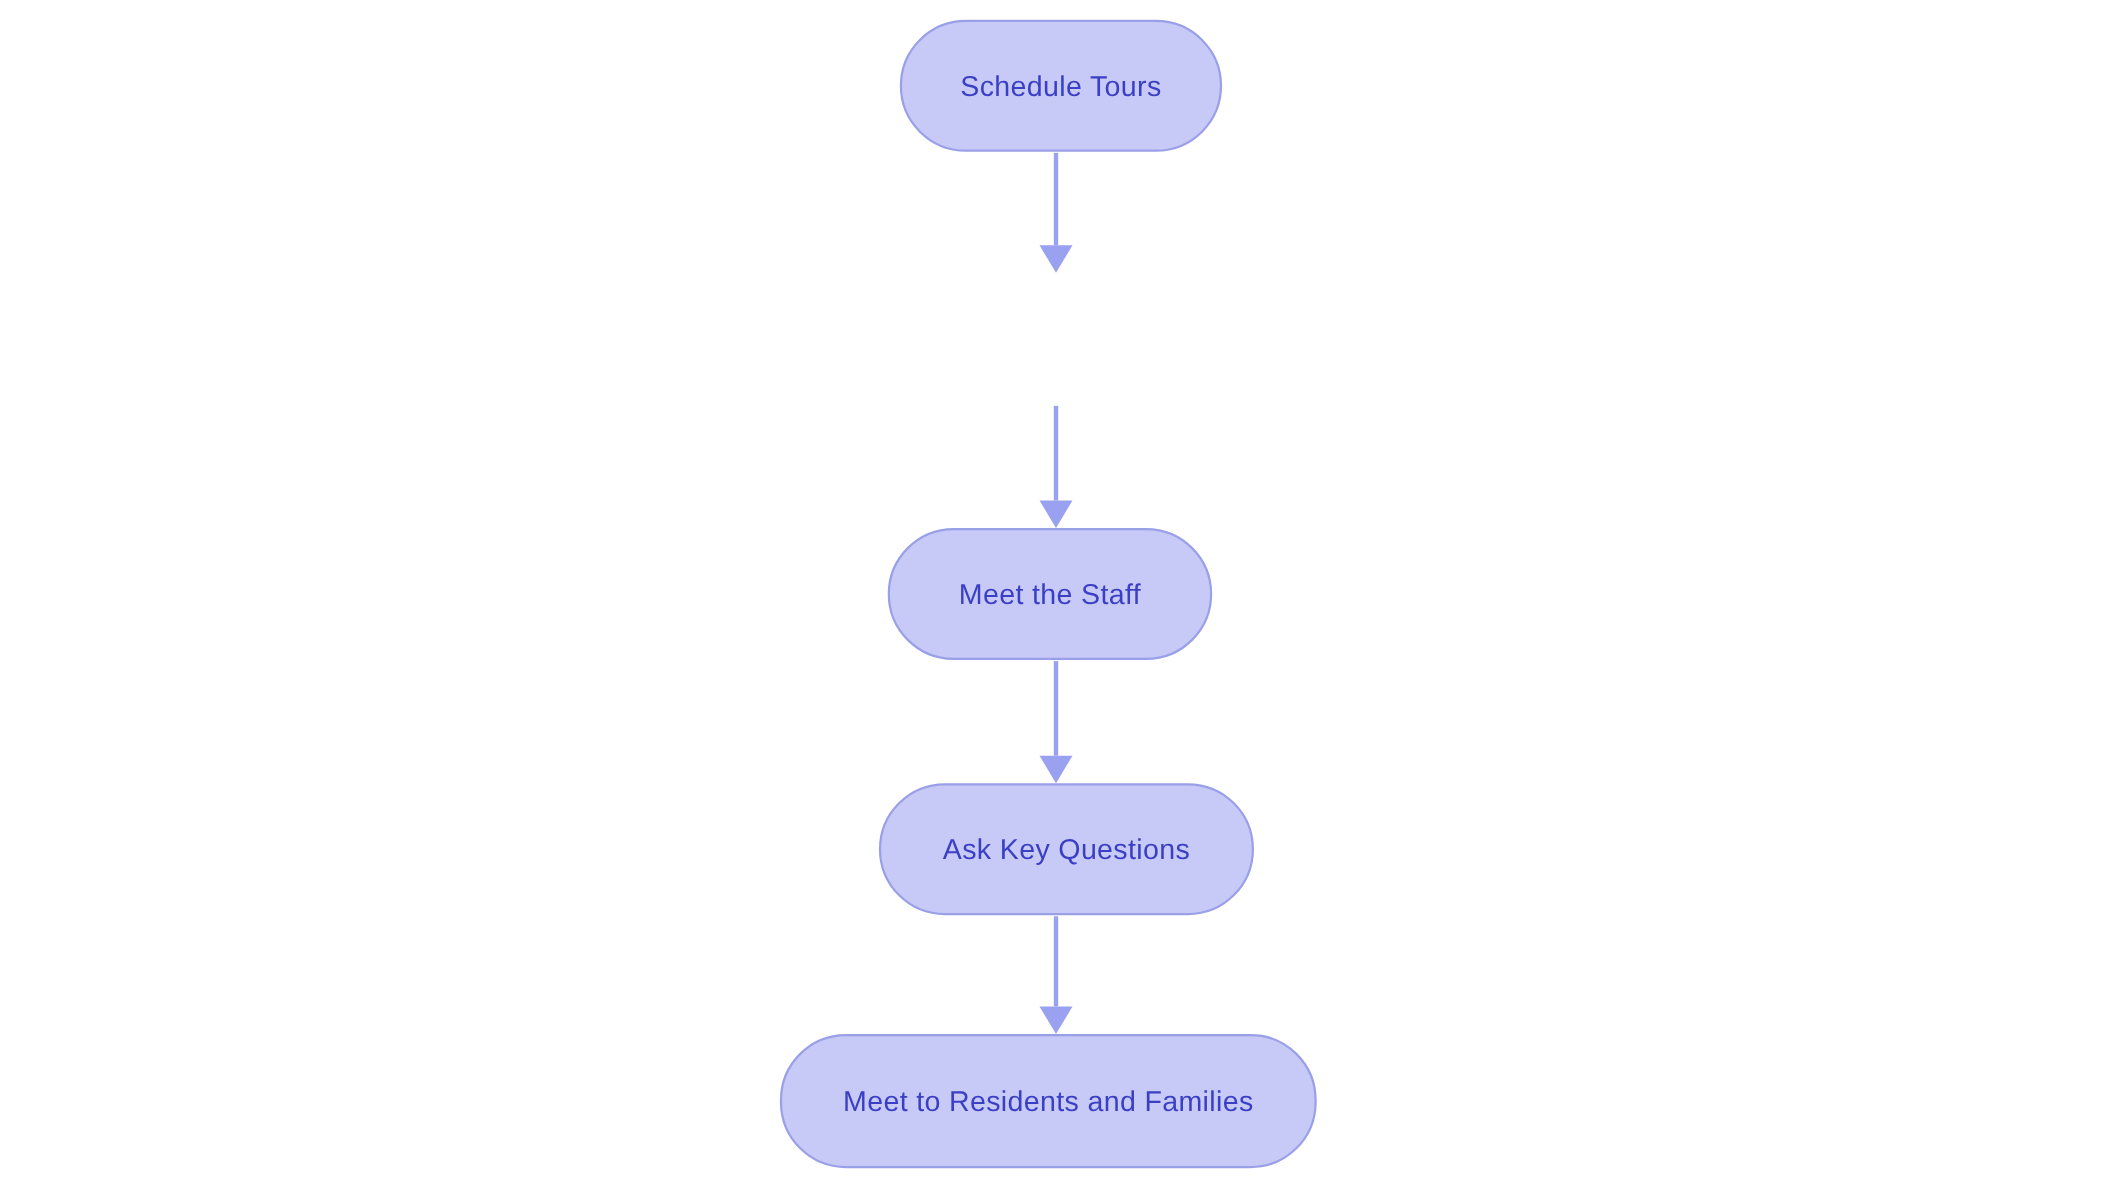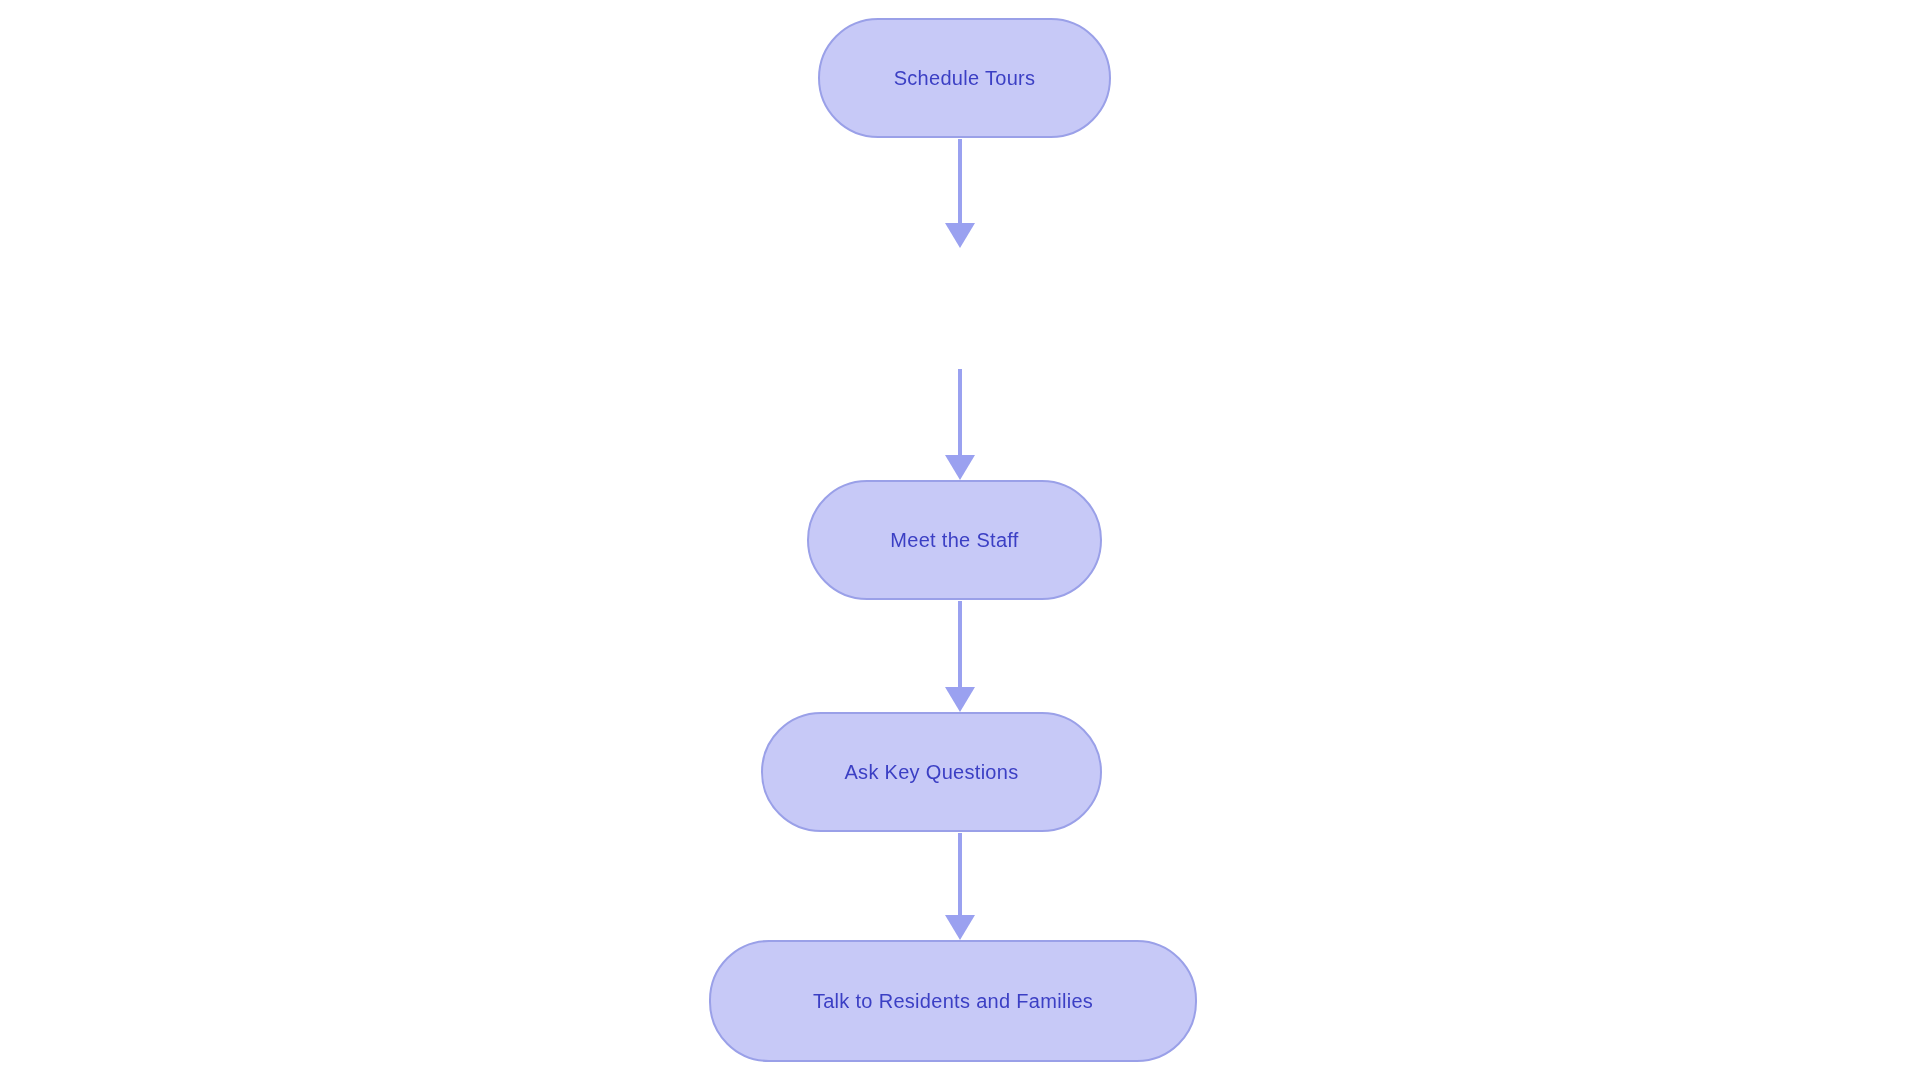--- a/index.html
+++ b/index.html
@@ -26,28 +26,28 @@
     height: 120px;
     background: var(--node-fill);
     border: 2px solid var(--node-border);
     border-radius: 60px;
     display: flex;
     align-items: center;
     justify-content: center;
   }
   .node span {
     color: var(--node-text);
-    font-size: 20px;
+    font-size: 26px;
     letter-spacing: 0.3px;
     white-space: nowrap;
   }
   .n1 { left: 818px; top: 18px;  width: 293px; }
   .n2 { left: 741px; top: 248px; width: 438px; }
   .n3 { left: 807px; top: 480px; width: 295px; }
-  .n4 { left: 761px; top: 712px; width: 341px; }
+  .n4 { left: 799px; top: 712px; width: 341px; }
   .n5 { left: 709px; top: 940px; width: 488px; height: 122px; }
 
   .arrow {
     position: absolute;
     left: 945px;           
     width: 30px;
     display: flex;
     flex-direction: column;
     align-items: center;
   }
@@ -99,16 +99,16 @@
   <div class="node n4">
     <span>Ask Key Questions</span>
   </div>
 
   <div class="arrow a4">
     <div class="shaft"></div>
     <div class="head"></div>
   </div>
 
   <div class="node n5">
-    <span>Talk to Residents and Families</span>
+    <span>Meet to Residents and Families</span>
   </div>
 
 </div>
 
 </body></html>

